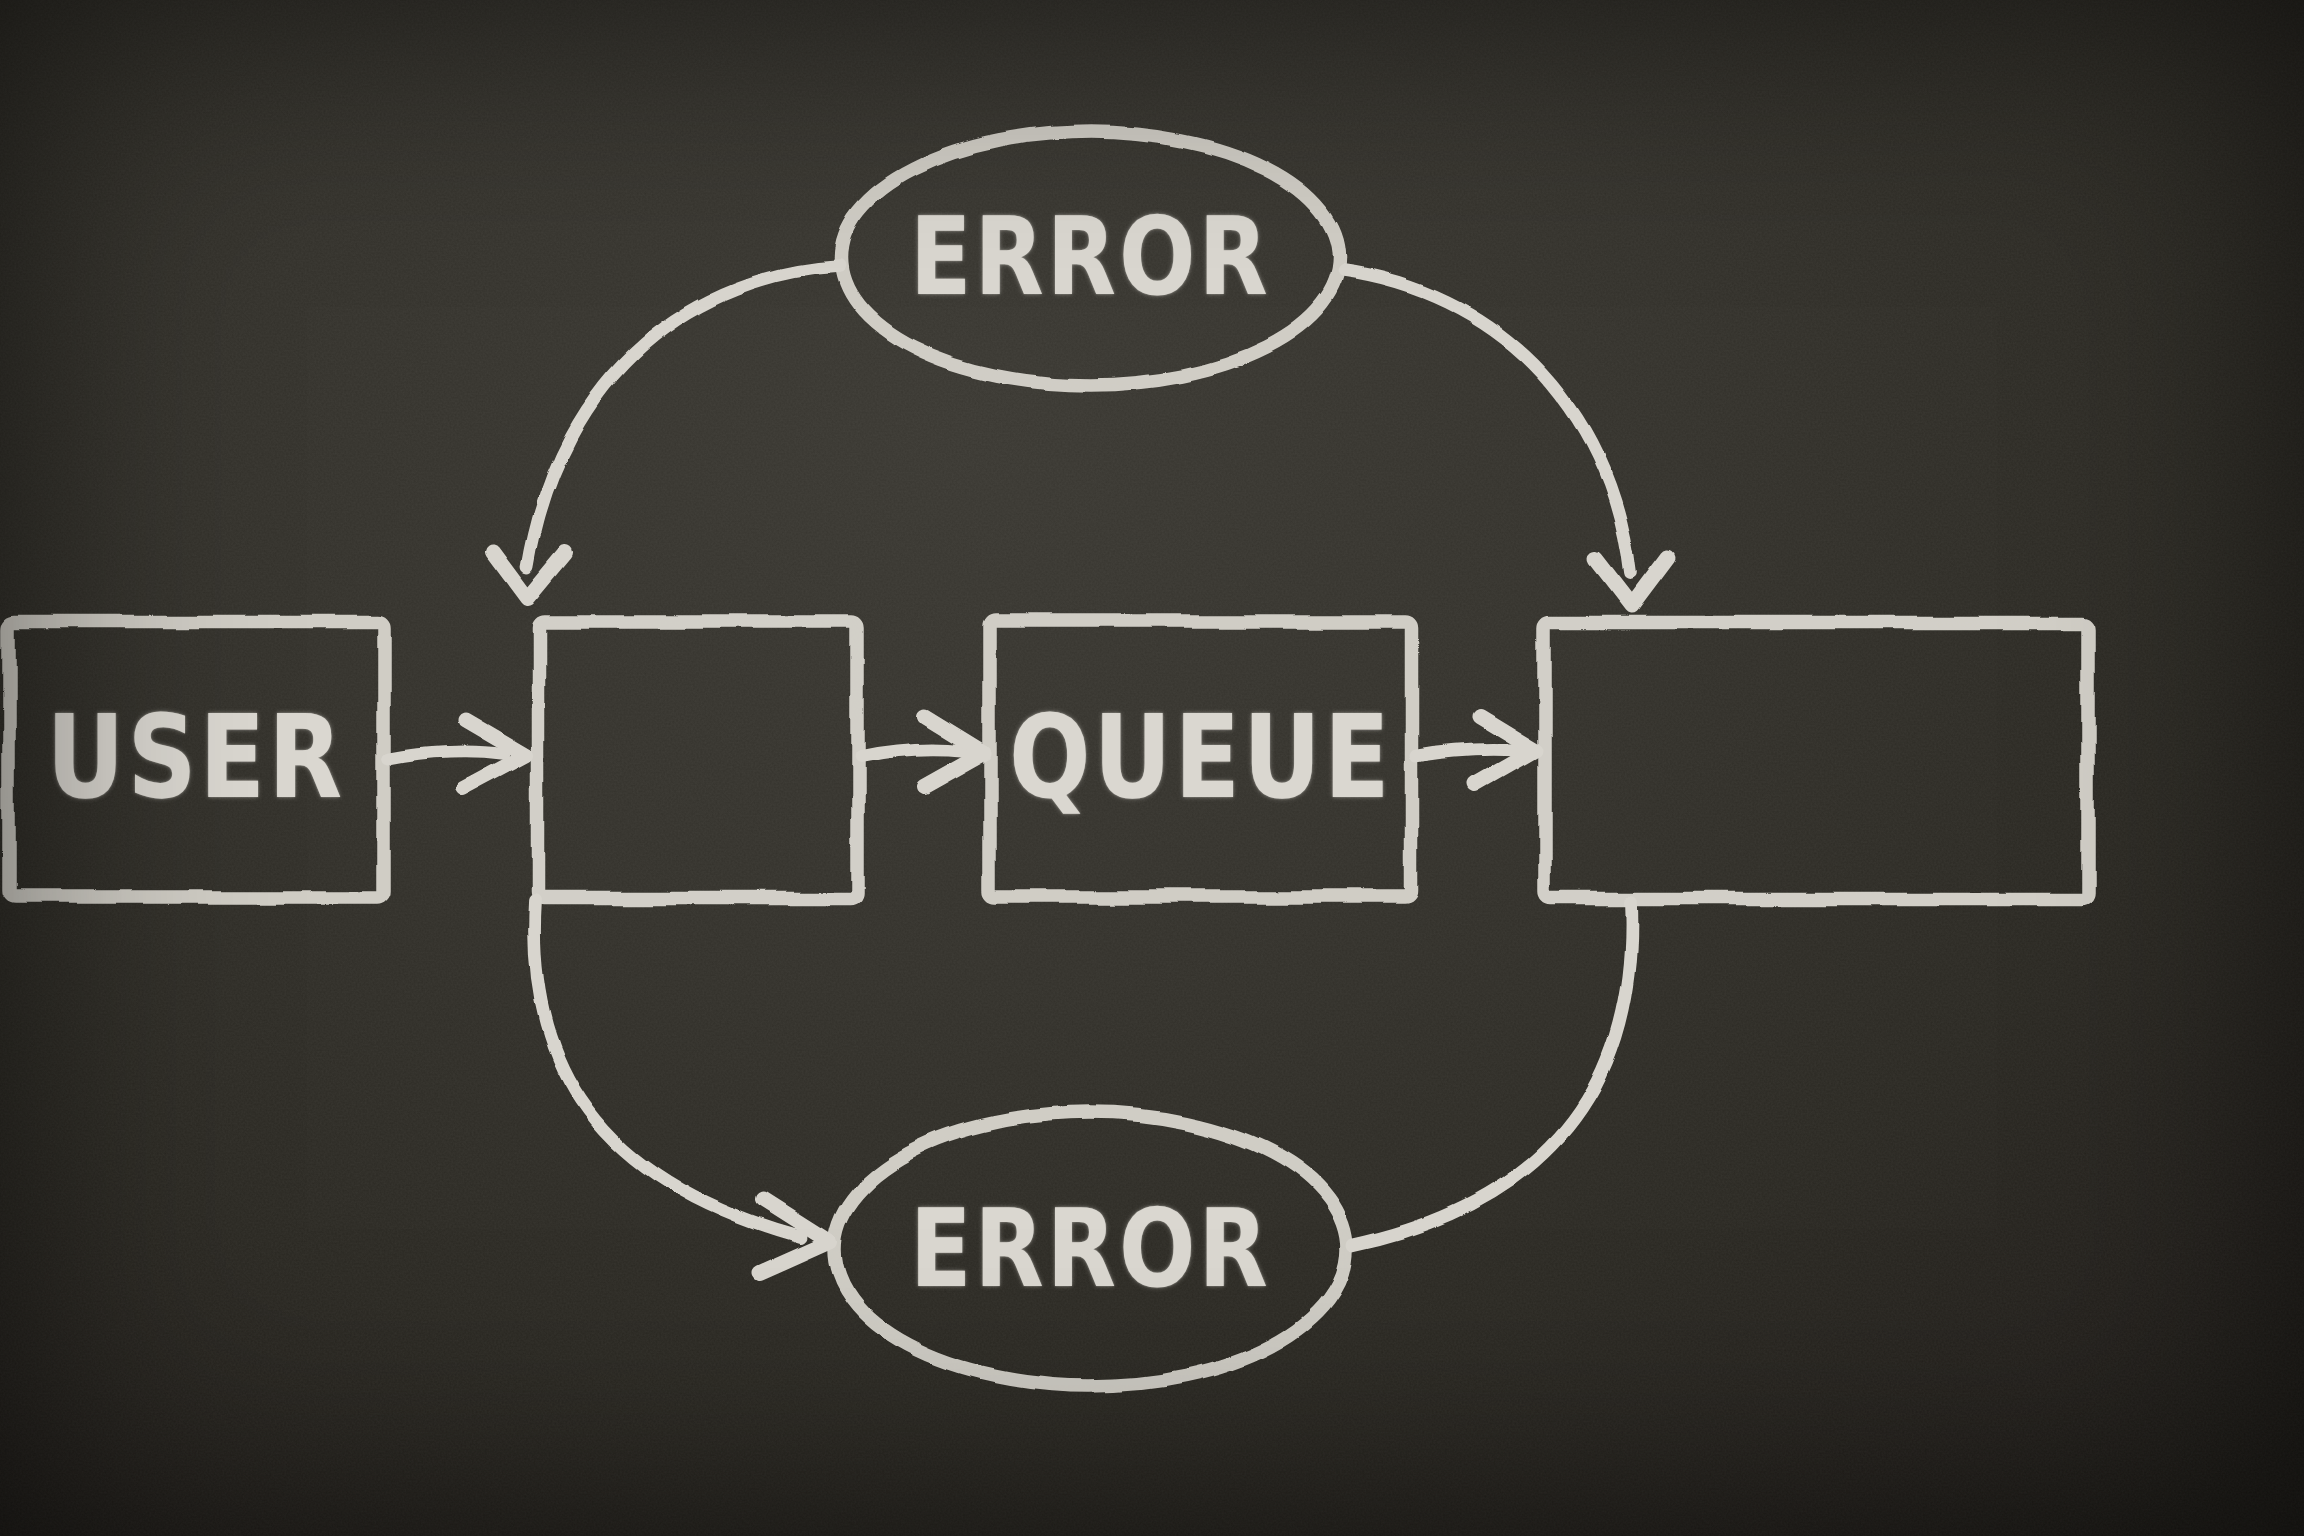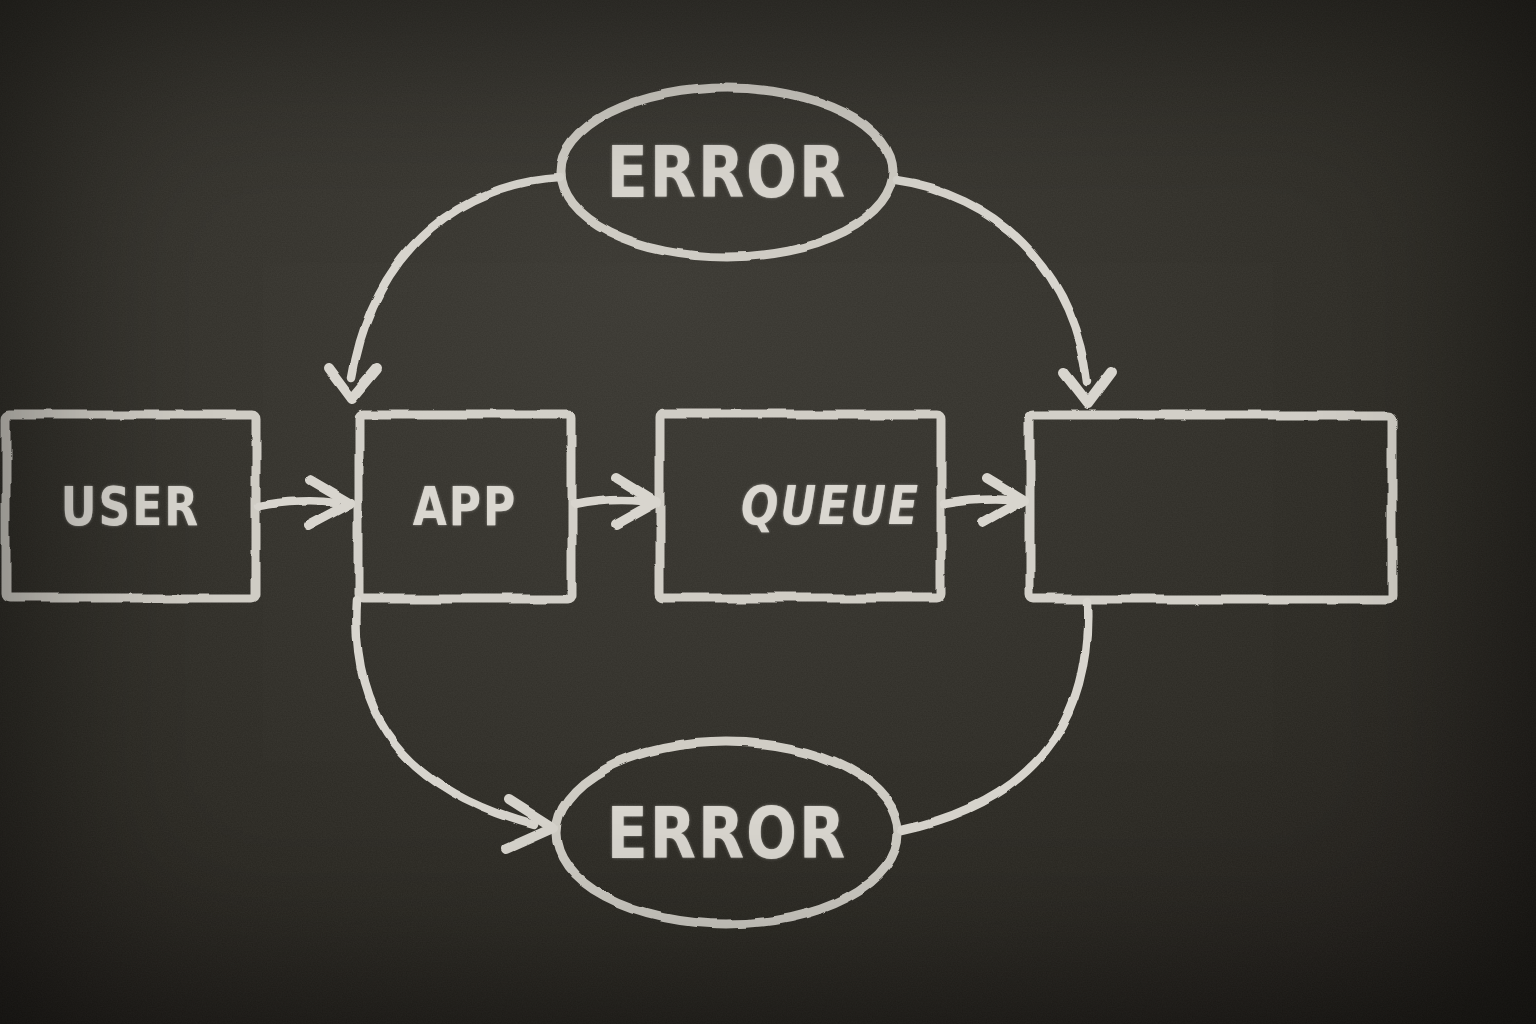--- a/index.html
+++ b/index.html
@@ -27,33 +27,33 @@
     position: absolute;
     inset: 0;
   }
   .chalk-label {
     position: absolute;
     display: flex;
     align-items: center;
     justify-content: center;
     color: #dad7d0;
     font-weight: bold;
-    font-size: 44px;
+    font-size: 64px;
     letter-spacing: 2px;
     text-shadow: 0 0 3px rgba(235,233,225,0.35), 0 0 1px rgba(235,233,225,0.5);
     white-space: nowrap;
     pointer-events: none;
   }
   .chalk-label .tall {
     display: inline-block;
     transform: scaleY(1.2);
   }
   #label-user         { left:   5px; top: 414px; width: 251px; height: 184px; }
   #label-app          { left: 358px; top: 413px; width: 214px; height: 186px; }
-  #label-queue        { left: 689px; top: 413px; width: 283px; height: 185px; font-style: italic; }
+  #label-queue        { left: 659px; top: 413px; width: 283px; height: 185px; }
   #label-sage-api     { left:1029px; top: 414px; width: 364px; height: 185px; font-size: 60px; }
   #label-error-top    { left: 560px; top:  87px; width: 334px; height: 170px; font-size: 60px; }
   #label-error-bottom { left: 555px; top: 741px; width: 344px; height: 184px; font-size: 60px; }
 </style>
 </head>
 <body>
 
 <div id="board">
 
   <svg class="strokes" width="1536" height="1024" viewBox="0 0 1536 1024">
@@ -112,23 +112,20 @@
 
       <g>
         <path d="M 1087 601 C 1091 698 1056 797 902 830" stroke-width="8.5"></path>
       </g>
     </g>
   </svg>
 
   <div class="chalk-label" id="label-user">
     <span class="tall">USER</span>
   </div>
-  <div class="chalk-label" id="label-app">
-    <span class="tall">APP</span>
-  </div>
   <div class="chalk-label" id="label-queue">
     <span class="tall">QUEUE</span>
   </div>
   <div class="chalk-label" id="label-error-top">
     <span class="tall">ERROR</span>
   </div>
   <div class="chalk-label" id="label-error-bottom">
     <span class="tall">ERROR</span>
   </div>
 

